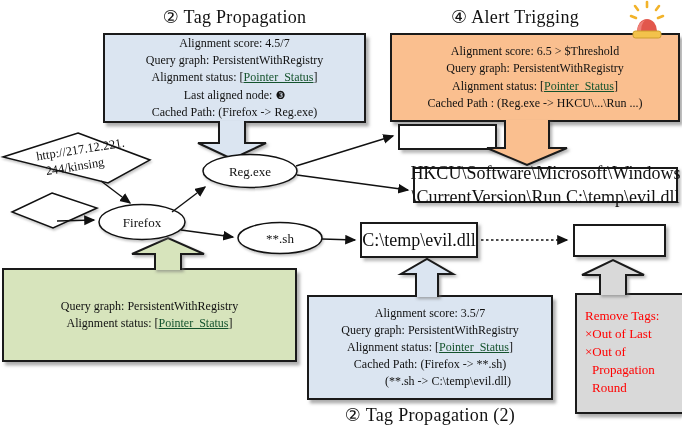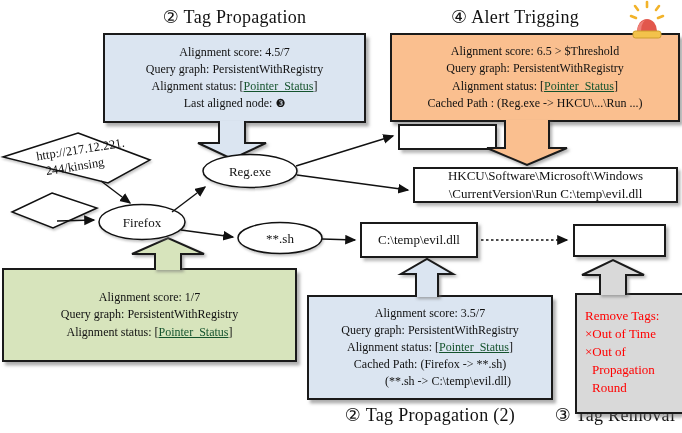--- a/index.html
+++ b/index.html
@@ -18,21 +18,21 @@
     position:absolute;z-index:2;border:2px solid #1a1a1a;
     box-shadow:3px 3.5px 3px rgba(110,110,110,.55);
     display:flex;flex-direction:column;justify-content:center;align-items:center;
     font-size:12px;line-height:1.42;text-align:center;
     font-family:"Liberation Serif","DejaVu Sans",serif;
   }
   .plainbox{
     position:absolute;z-index:2;border:2px solid #1a1a1a;background:#ffffff;
     box-shadow:2.5px 3px 3px rgba(110,110,110,.5);
     display:flex;flex-direction:column;justify-content:center;align-items:center;
-    font-size:13px;line-height:1.35;text-align:center;white-space:nowrap;
+    font-size:18px;line-height:1.35;text-align:center;white-space:nowrap;
   }
   .blue{background:#dbe5f1;}
   .orange{background:#fabf8f;}
   .green{background:#d7e4bc;}
   .gray{background:#d9d9d9;}
   .link{color:#14532d;text-decoration:underline;cursor:pointer;}
   .badge{font-family:"DejaVu Sans",sans-serif;font-size:11px;}
   .removal{
     justify-content:flex-start;padding:12px 4px 0 8px;align-items:flex-start;
     color:#ff0000;font-size:13px;line-height:1.38;text-align:left;
@@ -42,21 +42,20 @@
   svg text{font-family:"Liberation Serif","DejaVu Sans",serif;fill:#111;}
 </style>
 </head>
 <body>
 
 <div class="stage">
 
   <div class="title" style="left:103px;top:6px;width:263px;">② Tag Propagation</div>
   <div class="title" style="left:385px;top:6px;width:260px;">④ Alert Trigging</div>
   <div class="title" style="left:307px;top:404px;width:246px;">② Tag Propagation (2)</div>
-  <div class="title" style="left:548px;top:404px;width:134px;">③ Tag Removal</div>
 
   <div class="siren" style="left:627px;top:0px;">
     <svg width="40" height="42" viewBox="0 0 40 42">
       <g stroke="#f2b32a" stroke-width="2.6" stroke-linecap="round">
         <line x1="20" y1="2" x2="20" y2="7"></line>
         <line x1="8" y1="6" x2="11" y2="10"></line>
         <line x1="32" y1="6" x2="29" y2="10"></line>
         <line x1="4" y1="16" x2="9" y2="18"></line>
         <line x1="36" y1="16" x2="31" y2="18"></line>
       </g>
@@ -64,46 +63,46 @@
       <path d="M14,31 a6,11 0 0 1 7,-11 a10,12 0 0 0 -11,11 z" fill="#ef8078"></path>
       <rect x="6" y="31" width="28" height="7" rx="2.5" fill="#f3c24b" stroke="#cf9f2f" stroke-width="1"></rect>
     </svg>
   </div>
 
   <div class="infobox blue" style="left:103px;top:33px;width:259px;height:86px;">
     <div>Alignment score: 4.5/7</div>
     <div>Query graph: PersistentWithRegistry</div>
     <div><span>Alignment status: [</span><span class="link">Pointer_Status</span><span>]</span></div>
     <div><span>Last aligned node: </span><span class="badge">❸</span></div>
+    <div>Cached Path: (Firefox -&gt; Reg.exe)</div>
   </div>
 
   <div class="infobox orange" style="left:390px;top:33px;width:286px;height:85px;">
     <div>Alignment score: 6.5 &gt; $Threshold</div>
     <div>Query graph: PersistentWithRegistry</div>
     <div><span>Alignment status: [</span><span class="link">Pointer_Status</span><span>]</span></div>
     <div>Cached Path : (Reg.exe -&gt; HKCU\...\Run ...)</div>
   </div>
 
   <div class="infobox green" style="left:2px;top:268px;width:291px;height:90px;">
-    <div>Alignment score: 1/7</div>
     <div>Query graph: PersistentWithRegistry</div>
     <div><span>Alignment status: [</span><span class="link">Pointer_Status</span><span>]</span></div>
   </div>
 
   <div class="infobox blue" style="left:307px;top:295px;width:242px;height:101px;">
     <div>Alignment score: 3.5/7</div>
     <div>Query graph: PersistentWithRegistry</div>
     <div><span>Alignment status: [</span><span class="link">Pointer_Status</span><span>]</span></div>
     <div>Cached Path: (Firefox -&gt; **.sh)</div>
     <div style="padding-left:36px;">(**.sh -&gt; C:\temp\evil.dll)</div>
   </div>
 
   <div class="infobox gray removal" style="left:575px;top:293px;width:97px;height:105px;">
     <div>Remove Tags:</div>
-    <div class="ritem">×Out of Time</div>
+    <div class="ritem">×Out of Last</div>
     <div class="ritem">×Out of Propagation Round</div>
   </div>
 
   <div class="plainbox" style="left:398px;top:124px;width:95px;height:22px;"></div>
 
   <div class="plainbox" style="left:413px;top:167px;width:261px;height:32px;">
     <div>HKCU\Software\Microsoft\Windows</div>
     <div>\CurrentVersion\Run C:\temp\evil.dll</div>
   </div>
 

